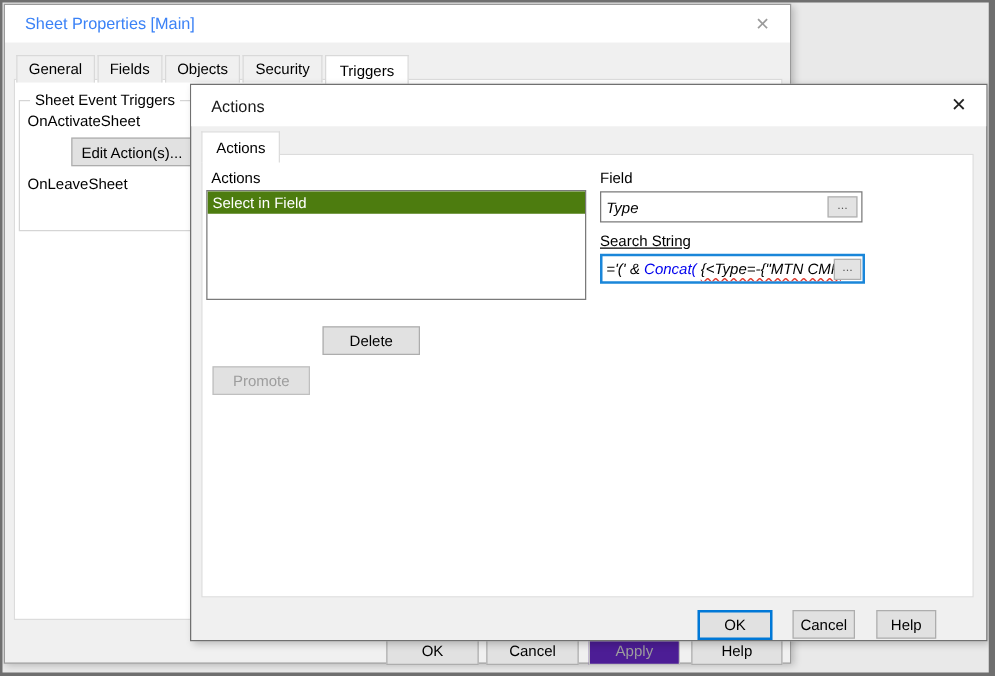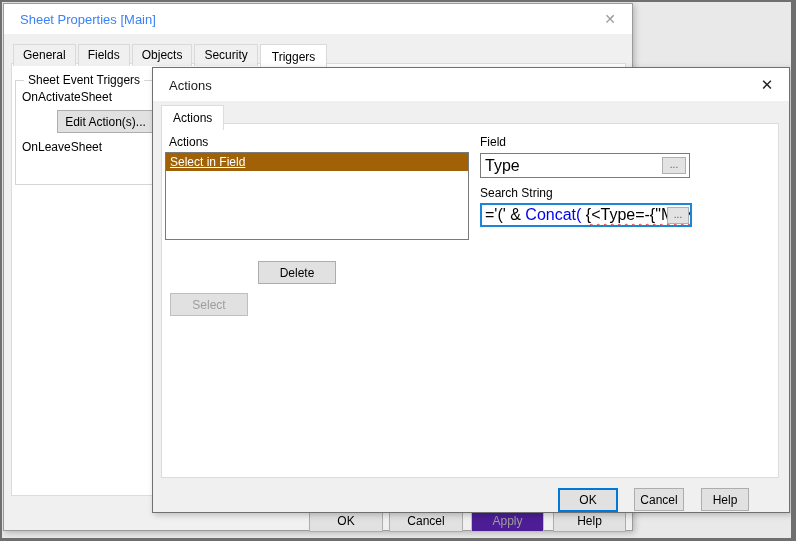--- a/index.html
+++ b/index.html
@@ -35,24 +35,24 @@
     display:flex; align-items:center; justify-content:center; cursor:default;
   }
   .win-btn.default { border:2px solid #0078d7; }
   .win-btn.disabled { border-color:#bfbfbf; color:#9d9d9d; }
 
   .groupbox { position:absolute; border:1px solid #d5d5d5; }
   .groupbox .legend { position:absolute; top:-8px; left:8px; background:#ffffff; padding:0 4px; font-size:12px; }
 
   .listbox { position:absolute; background:#fff; border:1px solid #7a7a7a; overflow:hidden; }
   .list-item { height:18px; line-height:18px; padding-left:4px; font-size:12px; }
-  .list-item.selected { background:#a16207; color:#fff;text-decoration:underline; }
+  .list-item.selected { background:#4d7c0f; color:#fff; }
 
   .textfield { position:absolute; background:#fff; border:1px solid #7a7a7a; overflow:hidden; white-space:nowrap; }
-  .textfield .value { position:absolute; left:4px; top:50%; transform:translateY(-50%); font-size:16px; white-space:nowrap; }
+  .textfield .value { position:absolute; left:4px; top:50%; transform:translateY(-50%); font-size:12px; white-space:nowrap;font-style:italic; }
   .browse-btn { position:absolute; background:#e3e3e3; border:1px solid #b0b0b0; color:#5a5a5a; font-size:10px; line-height:8px; text-align:center; }
   .textfield.focused { border:2px solid #1a86d9; }
 
   .fn-blue { color:#0000ee; }
   .squiggle { text-decoration-line:underline; text-decoration-style:wavy; text-decoration-color:#e03c31; text-decoration-thickness:1px; text-underline-offset:3px; }
 
   .label { position:absolute; font-size:12px; }
 </style>
 </head>
 <body>
@@ -113,31 +113,31 @@
         <div class="list-item selected">Select in Field</div>
       </div>
 
       <span class="label" style="left:318px; top:11px;">Field</span>
 
       <div class="textfield" style="left:318px; top:29px; width:210px; height:25px;">
         <span class="value">Type</span>
         <div class="browse-btn" style="right:3px; top:3px; width:24px; height:17px; line-height:13px;">...</div>
       </div>
 
-      <span class="label" style="left:318px; top:62px;">Search String</span>
+      <span class="label" style="left:318px; top:62px;text-decoration:underline;">Search String</span>
 
       <div class="textfield focused" style="left:318px; top:79px; width:212px; height:24px;">
         <span class="value" style="left:3px;">
           <span>='(' &amp; </span><span class="fn-blue">Concat( </span><span class="squiggle">{&lt;Type=-{"MTN CMK</span>
         </span>
         <div class="browse-btn" style="right:1px; top:2px; width:22px; height:17px; line-height:13px;">...</div>
       </div>
 
       <div class="win-btn" style="left:96px; top:137px; width:78px; height:23px;">Delete</div>
-      <div class="win-btn disabled" style="left:8px; top:169px; width:78px; height:23px;">Select</div>
+      <div class="win-btn disabled" style="left:8px; top:169px; width:78px; height:23px;">Promote</div>
     </div>
 
     <div class="win-btn default" style="left:405px; top:420px; width:60px; height:24px;">OK</div>
     <div class="win-btn" style="left:481px; top:420px; width:50px; height:23px;">Cancel</div>
     <div class="win-btn" style="left:548px; top:420px; width:48px; height:23px;">Help</div>
   </div>
 
 </div>
 
 </body></html>

